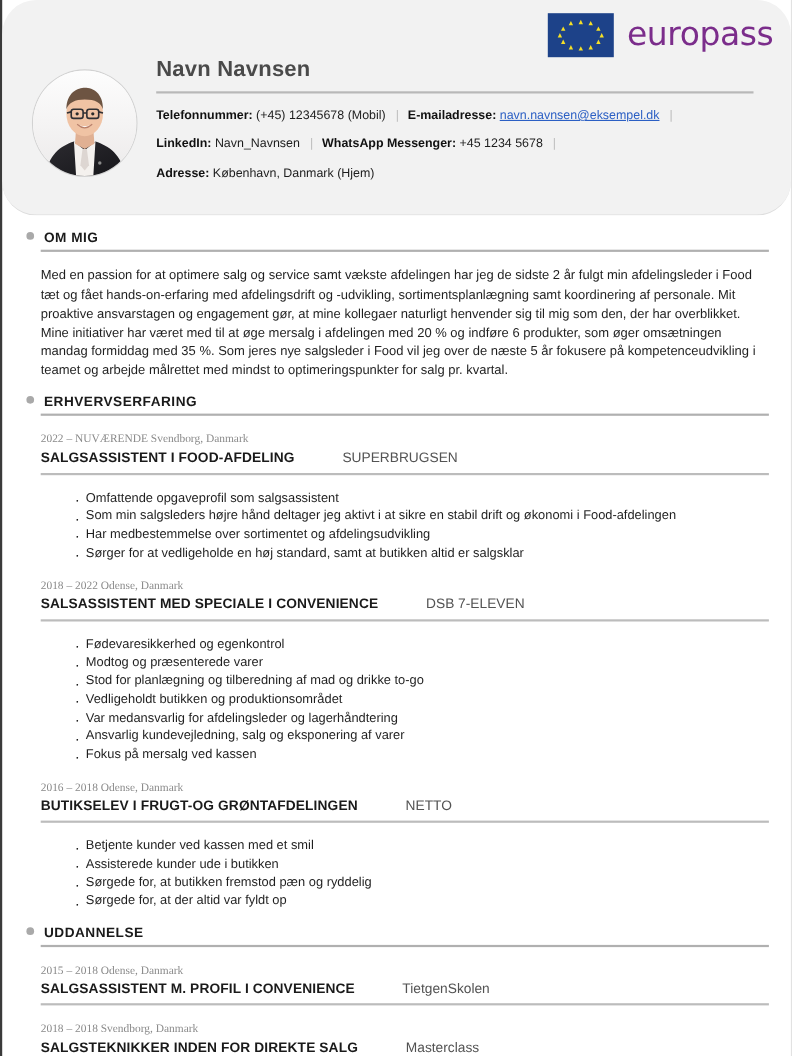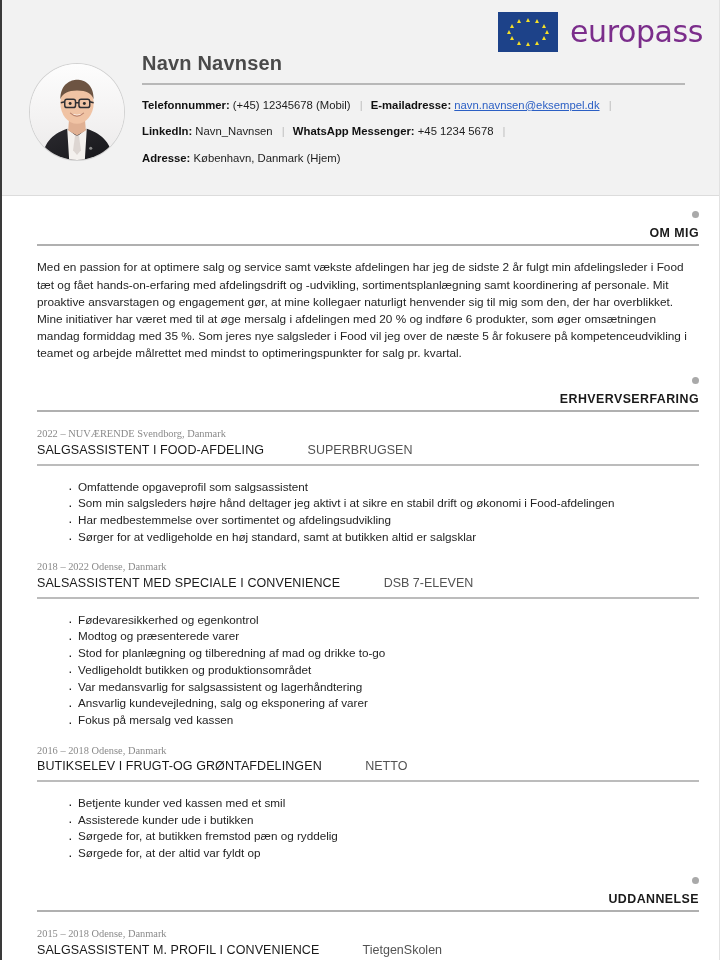--- a/index.html
+++ b/index.html
@@ -21,20 +21,21 @@
     border-left: 2px solid #3a3a3a;
     border-right: 1px solid #e2e2e2;
   }
 
   
   .header {
     position: relative;
     height: 196px;
     background: #f2f2f2;
     border-bottom: 1px solid #dcdcdc;
+    border-radius: 31px;
   }
   .brand {
     position: absolute;
     top: 12px;
     right: 16px;
     display: flex;
     align-items: center;
     gap: 12px;
   }
   .eu-flag {
@@ -114,24 +115,23 @@
     color: #2b5fc4;
     text-decoration: underline;
   }
 
   
   .body-area { padding: 0 20px 0 18px; }
 
   .section { margin-top: 14px; }
   .section-head {
     display: flex;
-    align-items: flex-end;
+    align-items: flex-start;
     gap: 9px;
     padding-left: 4px;
-    flex-direction: column;
   }
   .sec-dot {
     width: 7px;
     height: 7px;
     border-radius: 50%;
     background: #a9a9a9;
     flex: 0 0 auto;
     margin-top: 1px;
   }
   .section-title {
@@ -161,21 +161,21 @@
     color: #8a8a8a;
     line-height: 1.3;
     margin-bottom: 2px;
     font-family: Liberation Serif, serif;
   }
   .entry-title {
     font-size: 12.5px;
     line-height: 1.25;
     color: #1a1a1a;
   }
-  .entry-role { font-weight: normal; letter-spacing: 0.1px; }
+  .entry-role { font-weight: bold; letter-spacing: 0.1px; }
   .entry-org { font-weight: 400; color: #535353; margin-left: 40px; }
   .entry-rule {
     height: 2px;
     background: #bcbcbc;
     margin-top: 5px;
   }
 
   .bullets {
     list-style: none;
     margin: 13px 0 0 0;
@@ -328,21 +328,21 @@
           <div class="entry">
             <div class="entry-date">2018 – 2022 Odense, Danmark</div>
             <div class="entry-title"><span class="entry-role">SALSASSISTENT MED SPECIALE I CONVENIENCE</span><span class="entry-org"> DSB 7-ELEVEN</span></div>
             <div class="entry-rule"></div>
           </div>
           <ul class="bullets">
             <li>Fødevaresikkerhed og egenkontrol</li>
             <li>Modtog og præsenterede varer</li>
             <li>Stod for planlægning og tilberedning af mad og drikke to-go</li>
             <li>Vedligeholdt butikken og produktionsområdet</li>
-            <li>Var medansvarlig for salgsassistent og lagerhåndtering</li>
+            <li>Var medansvarlig for afdelingsleder og lagerhåndtering</li>
             <li>Ansvarlig kundevejledning, salg og eksponering af varer</li>
             <li>Fokus på mersalg ved kassen</li>
           </ul>
           <div class="entry">
             <div class="entry-date">2016 – 2018 Odense, Danmark</div>
             <div class="entry-title"><span class="entry-role">BUTIKSELEV I FRUGT-OG GRØNTAFDELINGEN</span><span class="entry-org"> NETTO</span></div>
             <div class="entry-rule"></div>
           </div>
           <ul class="bullets">
             <li>Betjente kunder ved kassen med et smil</li>

